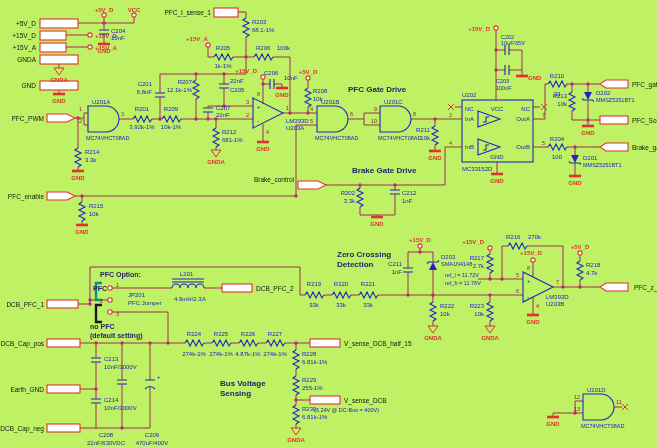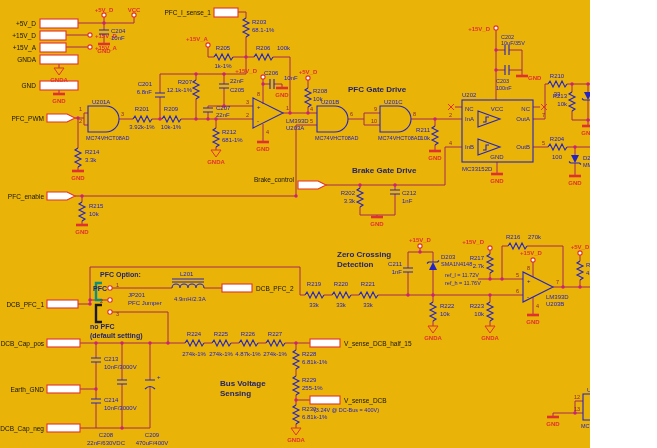--- a/index.html
+++ b/index.html
@@ -1,16 +1,16 @@
 <!DOCTYPE html>
 <html><head>
 <meta charset="utf-8">
 <style>
   html,body{margin:0;padding:0;background:#fff}
-  #stage{position:relative;width:590px;height:448px;background:#eab308;overflow:hidden}
+  #stage{position:relative;width:657px;height:448px;background:#bef264;overflow:hidden}
   text{font-family:"Liberation Sans",sans-serif}
   .w{stroke:#a62958;fill:none;stroke-width:1}
   .b{stroke:#2424c4;fill:none;stroke-width:1.1}
   .bf{fill:#2424c4;stroke:none}
   .r{stroke:#e03131;fill:none;stroke-width:1}
   .rf{fill:#fff;stroke:#e03131;stroke-width:1.1}
   .gb{stroke:#e03131;stroke-width:2.6;fill:none}
   .dot{fill:#cf1f7c}
   .tb{fill:#2020cc;font-size:6px}
   .ts{fill:#2020cc;font-size:5.5px}

